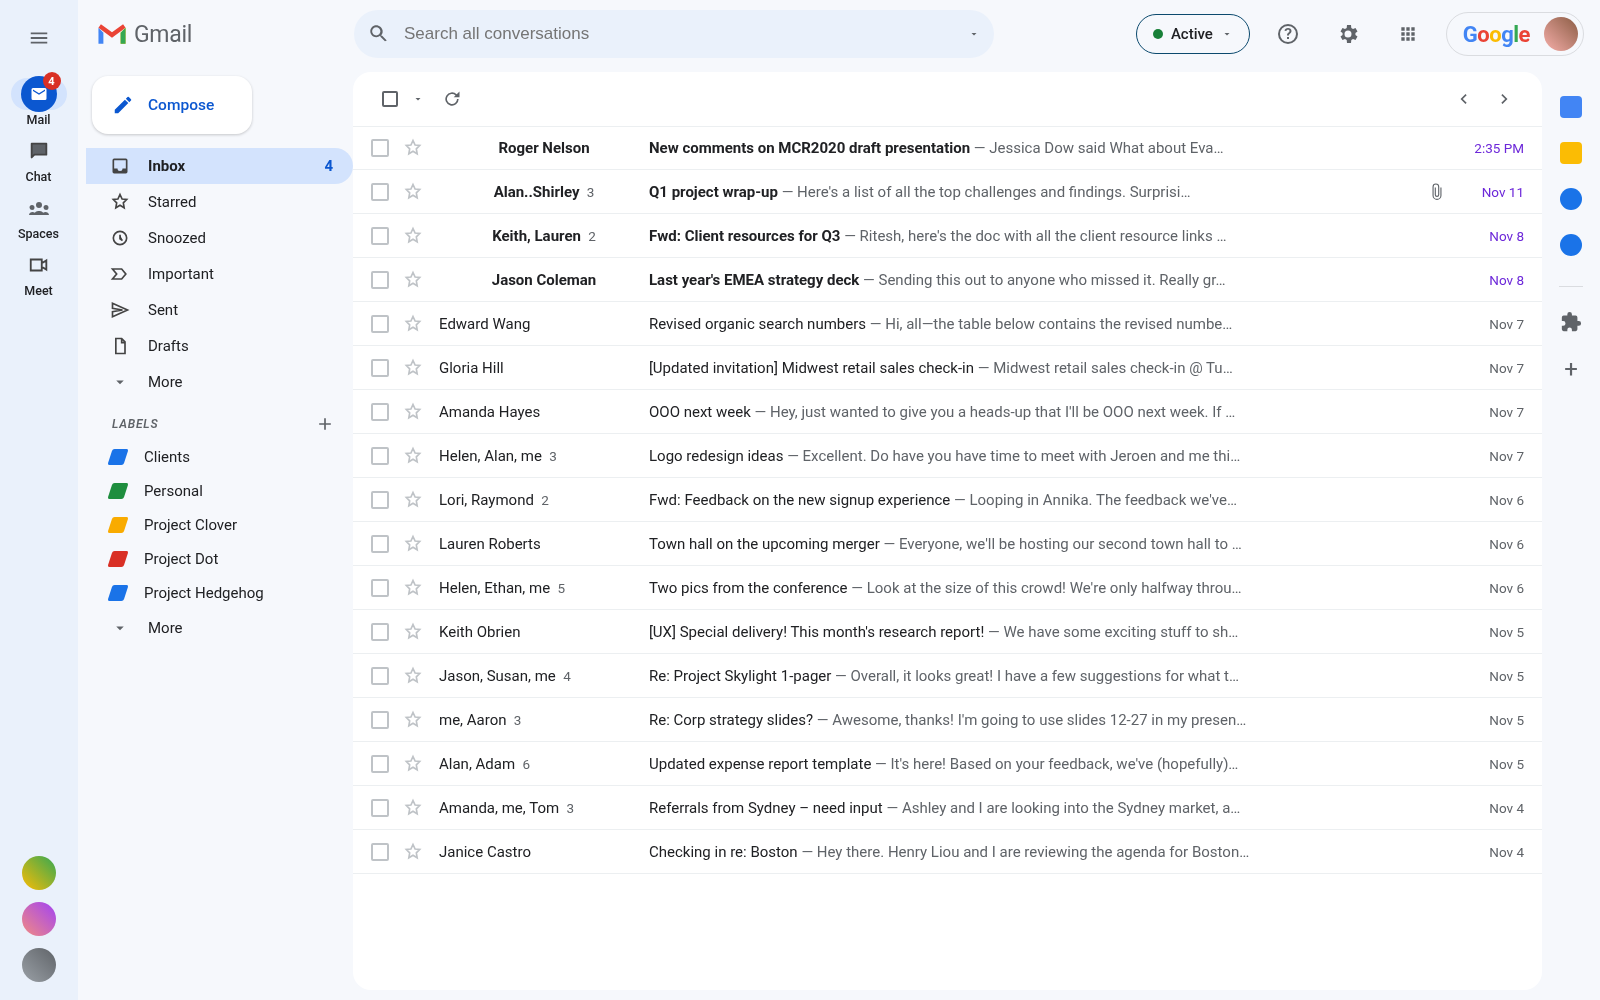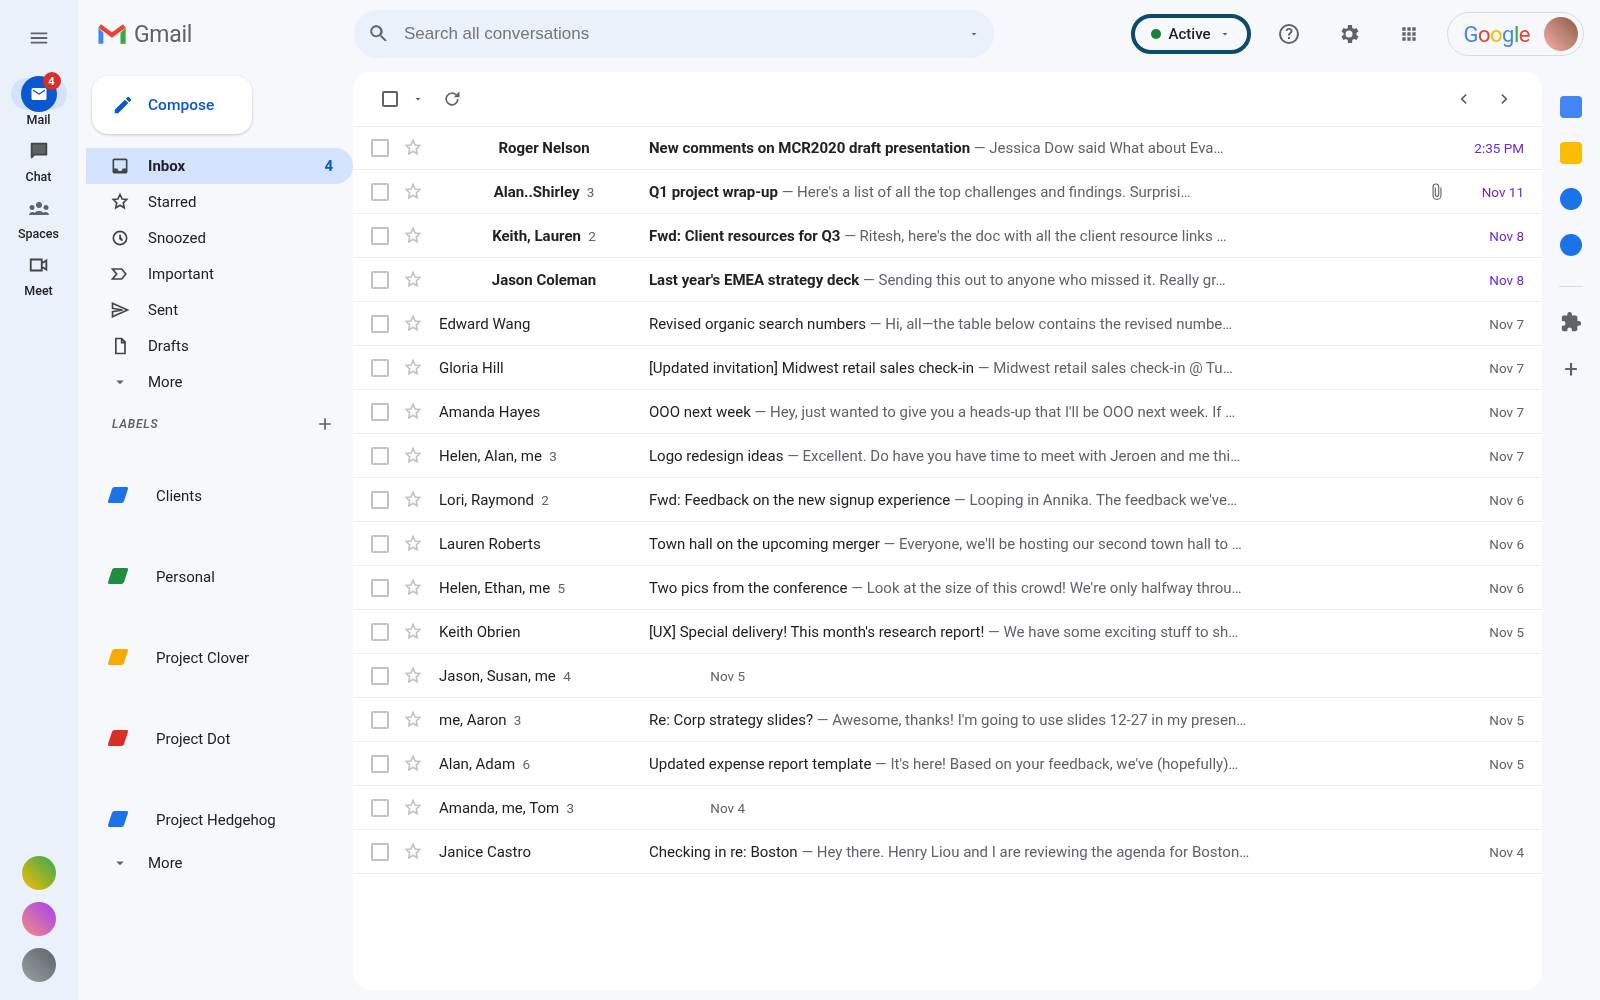--- a/index.html
+++ b/index.html
@@ -23,42 +23,42 @@
 
   
   .main { flex:1; display:flex; flex-direction:column; min-width:0; }
 
   
   .header { height:68px; display:flex; align-items:center; padding:0 16px 0 10px; gap:16px; }
   .logo-wrap { display:flex; align-items:center; gap:6px; width:250px; padding-left:8px; }
   .brand-word { font-size:23px; color:#5f6368; font-weight:400; letter-spacing:-0.3px;}
   .search { flex:0 0 640px; height:48px; background:#eaf1fb; border-radius:28px; display:flex; align-items:center; padding:0 14px; gap:12px; }
   .search input { border:none; background:transparent; font-size:17px; flex:1; outline:none; color:#444;}
-  .status-chip { display:flex; align-items:center; gap:8px; border:4px solid #0c4a6e; height:40px; padding:0 16px; border-radius:20px; margin-left:auto; font-size:15px; font-weight:500;}
+  .status-chip { display:flex; align-items:center; gap:8px; border:1px solid #0c4a6e; height:40px; padding:0 16px; border-radius:20px; margin-left:auto; font-size:15px; font-weight:500;}
   .dot-green { width:10px;height:10px;border-radius:50%;background:#188038;}
   .hdr-icon { width:44px; height:44px; display:flex; align-items:center; justify-content:center; border-radius:50%; color:#5f6368; cursor:pointer;}
-  .google-word { font-size:22px; font-weight:400; letter-spacing:-0.5px; padding:0 4px;text-align:right;}
+  .google-word { font-size:22px; font-weight:700; letter-spacing:-0.5px; padding:0 4px;text-align:right;}
   .google-word span:nth-child(1){color:#4285f4;} .google-word span:nth-child(2){color:#ea4335;}
   .google-word span:nth-child(3){color:#fbbc04;} .google-word span:nth-child(4){color:#4285f4;}
   .google-word span:nth-child(5){color:#34a853;} .google-word span:nth-child(6){color:#ea4335;}
   .profile-chip { display:flex; align-items:center; gap:10px; border:1px solid #dadce0; border-radius:26px; padding:3px 5px 3px 12px; height:44px;}
   .profile-avatar { width:34px; height:34px; border-radius:50%; background:linear-gradient(45deg,#f6aea9,#8a5c44); }
 
   
   .body-row { flex:1; display:flex; min-height:0; }
 
   
   .nav { width:275px; padding:8px 0 12px 8px; overflow-y:auto; }
   .compose { background:#fff; color:#001d35; border-radius:16px; height:58px; width:160px; display:flex; align-items:center; gap:14px; padding:0 20px; box-shadow:0 1px 3px rgba(0,0,0,0.2); font-size:15.5px; font-weight:500; margin:0 0 14px 6px; cursor:pointer; color:#0b57d0;}
   .folder { display:flex; align-items:center; gap:18px; height:36px; padding:0 20px 0 24px; border-radius:0 18px 18px 0; font-size:15px; color:#202124; cursor:pointer; }
   .folder .f-icon { width:20px; display:flex; justify-content:center; color:#444;}
   .folder.selected { background:#d3e3fd; font-weight:700; }
   .folder .count { margin-left:auto; font-weight:700; color:#0b57d0;}
   .labels-header { display:flex; align-items:center; justify-content:space-between; padding:14px 18px 6px 26px; font-size:12px; letter-spacing:0.8px; color:#5f6368; font-weight:600;font-style:italic;}
-  .label-item { display:flex; gap:30px; height:34px; padding-left:24px; font-size:15px; cursor:pointer;margin-top:47px;}
+  .label-item { display:flex; align-items:center; gap:18px; height:34px; padding-left:24px; font-size:15px; cursor:pointer;}
   .label-swatch { width:16px; height:16px; transform:skewX(-18deg); border-radius:2px; }
 
   
   .list-wrap { flex:1; background:#fff; border-radius:18px; margin:4px 0 10px 0; min-width:0; display:flex; flex-direction:column; overflow:hidden;}
   .toolbar { height:54px; display:flex; align-items:center; padding:0 18px; gap:4px; }
   .tool-btn { width:38px; height:38px; display:flex; align-items:center; justify-content:center; border-radius:50%; color:#444; cursor:pointer;}
   .spacer { flex:1; }
   .rows { flex:1; overflow-y:auto; }
   .row { display:flex; align-items:center; height:44px; padding:0 18px; border-bottom:1px solid #eceff1; font-size:15px; min-width:0; }
   .row:first-child { border-top:1px solid #eceff1;}
@@ -482,20 +482,21 @@
             <span class="date">Nov 5</span>
           </div>
           <div class="row">
             <span class="cb"></span>
             <span class="star">
               <svg width="20" height="20" viewBox="0 0 24 24">
                 <path fill="none" stroke="#bfc3c7" stroke-width="2" d="M12 3l2.5 5.5L20 9l-4 4 1 6-5-3-5 3 1-6-4-4 5.5-.5z"></path>
               </svg>
             </span>
             <span class="from">Jason, Susan, me<span class="thread-n"> 4</span></span>
+            <span class="mid"><span class="subject">Re: Project Skylight 1-pager</span><span class="sep"> — </span><span class="snippet">Overall, it looks great! I have a few suggestions for what t…</span></span>
             <span class="clip"></span>
             <span class="date">Nov 5</span>
           </div>
           <div class="row">
             <span class="cb"></span>
             <span class="star">
               <svg width="20" height="20" viewBox="0 0 24 24">
                 <path fill="none" stroke="#bfc3c7" stroke-width="2" d="M12 3l2.5 5.5L20 9l-4 4 1 6-5-3-5 3 1-6-4-4 5.5-.5z"></path>
               </svg>
             </span>
@@ -517,20 +518,21 @@
             <span class="date">Nov 5</span>
           </div>
           <div class="row">
             <span class="cb"></span>
             <span class="star">
               <svg width="20" height="20" viewBox="0 0 24 24">
                 <path fill="none" stroke="#bfc3c7" stroke-width="2" d="M12 3l2.5 5.5L20 9l-4 4 1 6-5-3-5 3 1-6-4-4 5.5-.5z"></path>
               </svg>
             </span>
             <span class="from">Amanda, me, Tom<span class="thread-n"> 3</span></span>
+            <span class="mid"><span class="subject">Referrals from Sydney – need input</span><span class="sep"> — </span><span class="snippet">Ashley and I are looking into the Sydney market, a…</span></span>
             <span class="clip"></span>
             <span class="date">Nov 4</span>
           </div>
           <div class="row">
             <span class="cb"></span>
             <span class="star">
               <svg width="20" height="20" viewBox="0 0 24 24">
                 <path fill="none" stroke="#bfc3c7" stroke-width="2" d="M12 3l2.5 5.5L20 9l-4 4 1 6-5-3-5 3 1-6-4-4 5.5-.5z"></path>
               </svg>
             </span>

